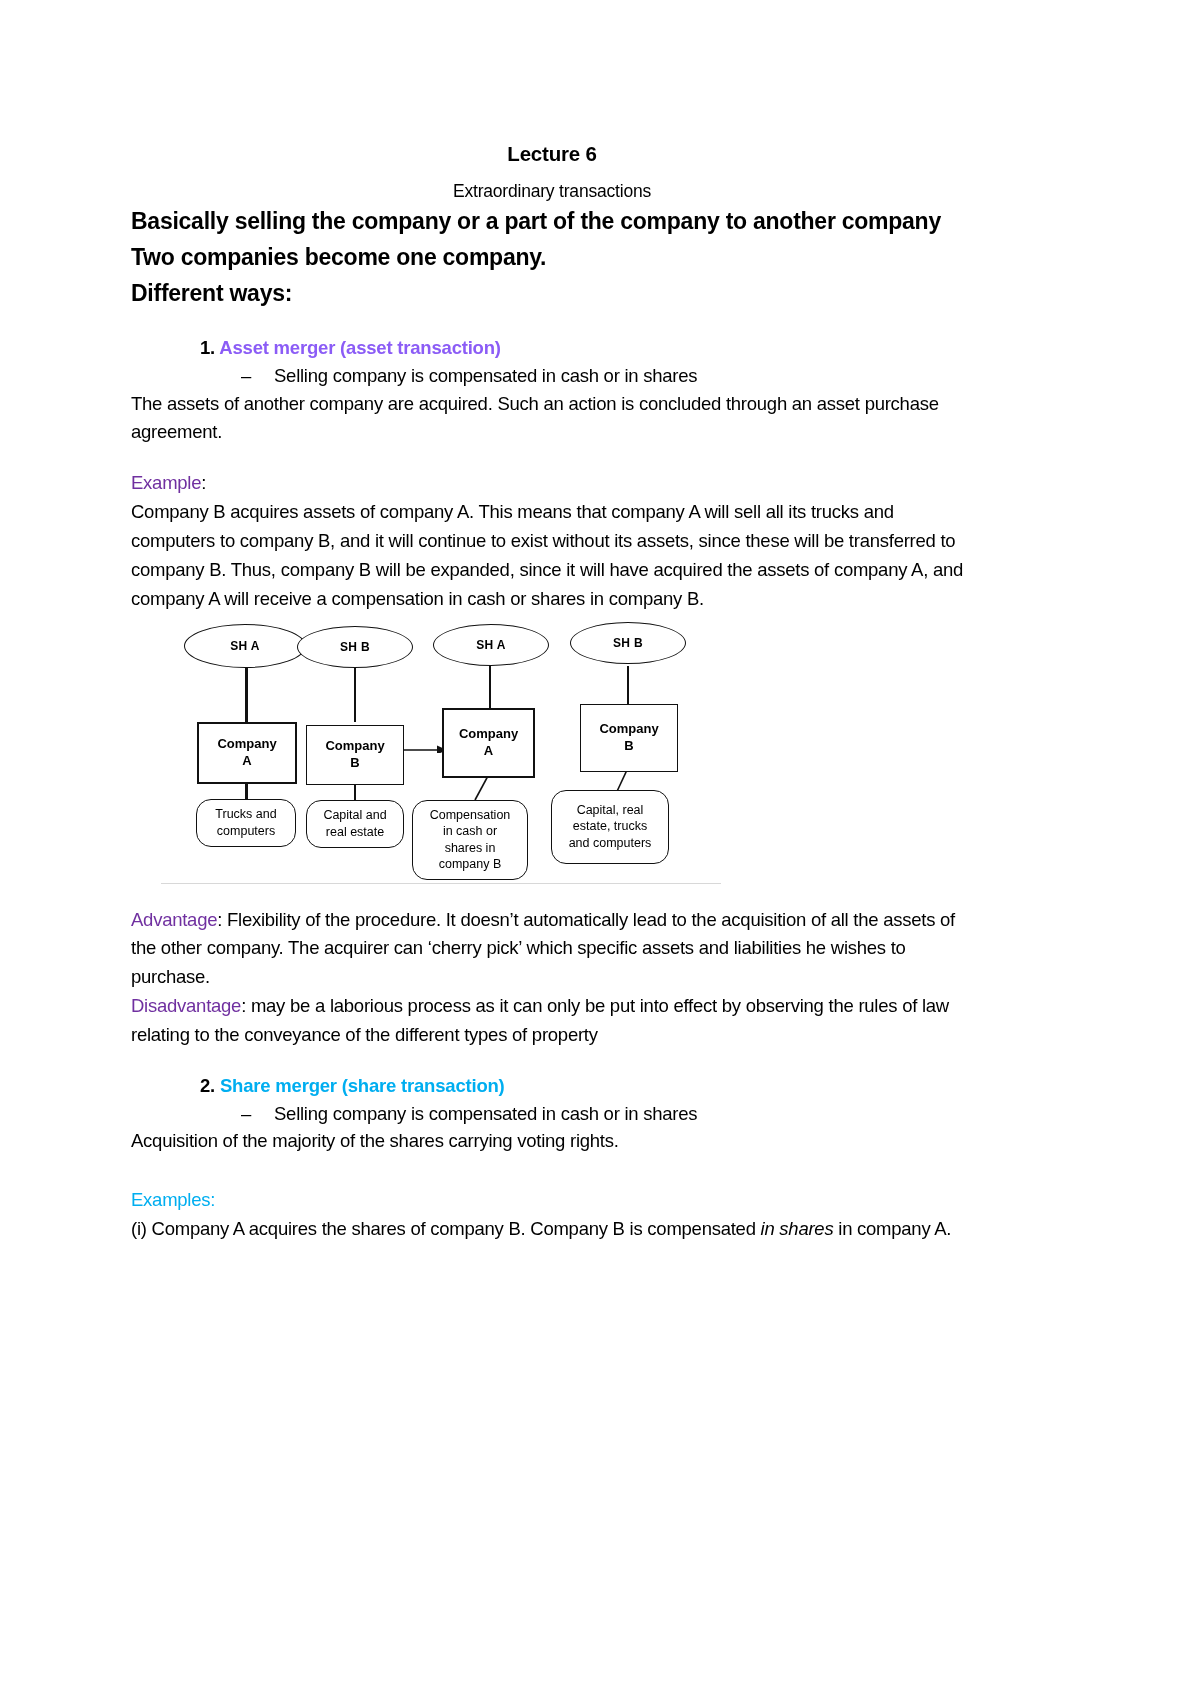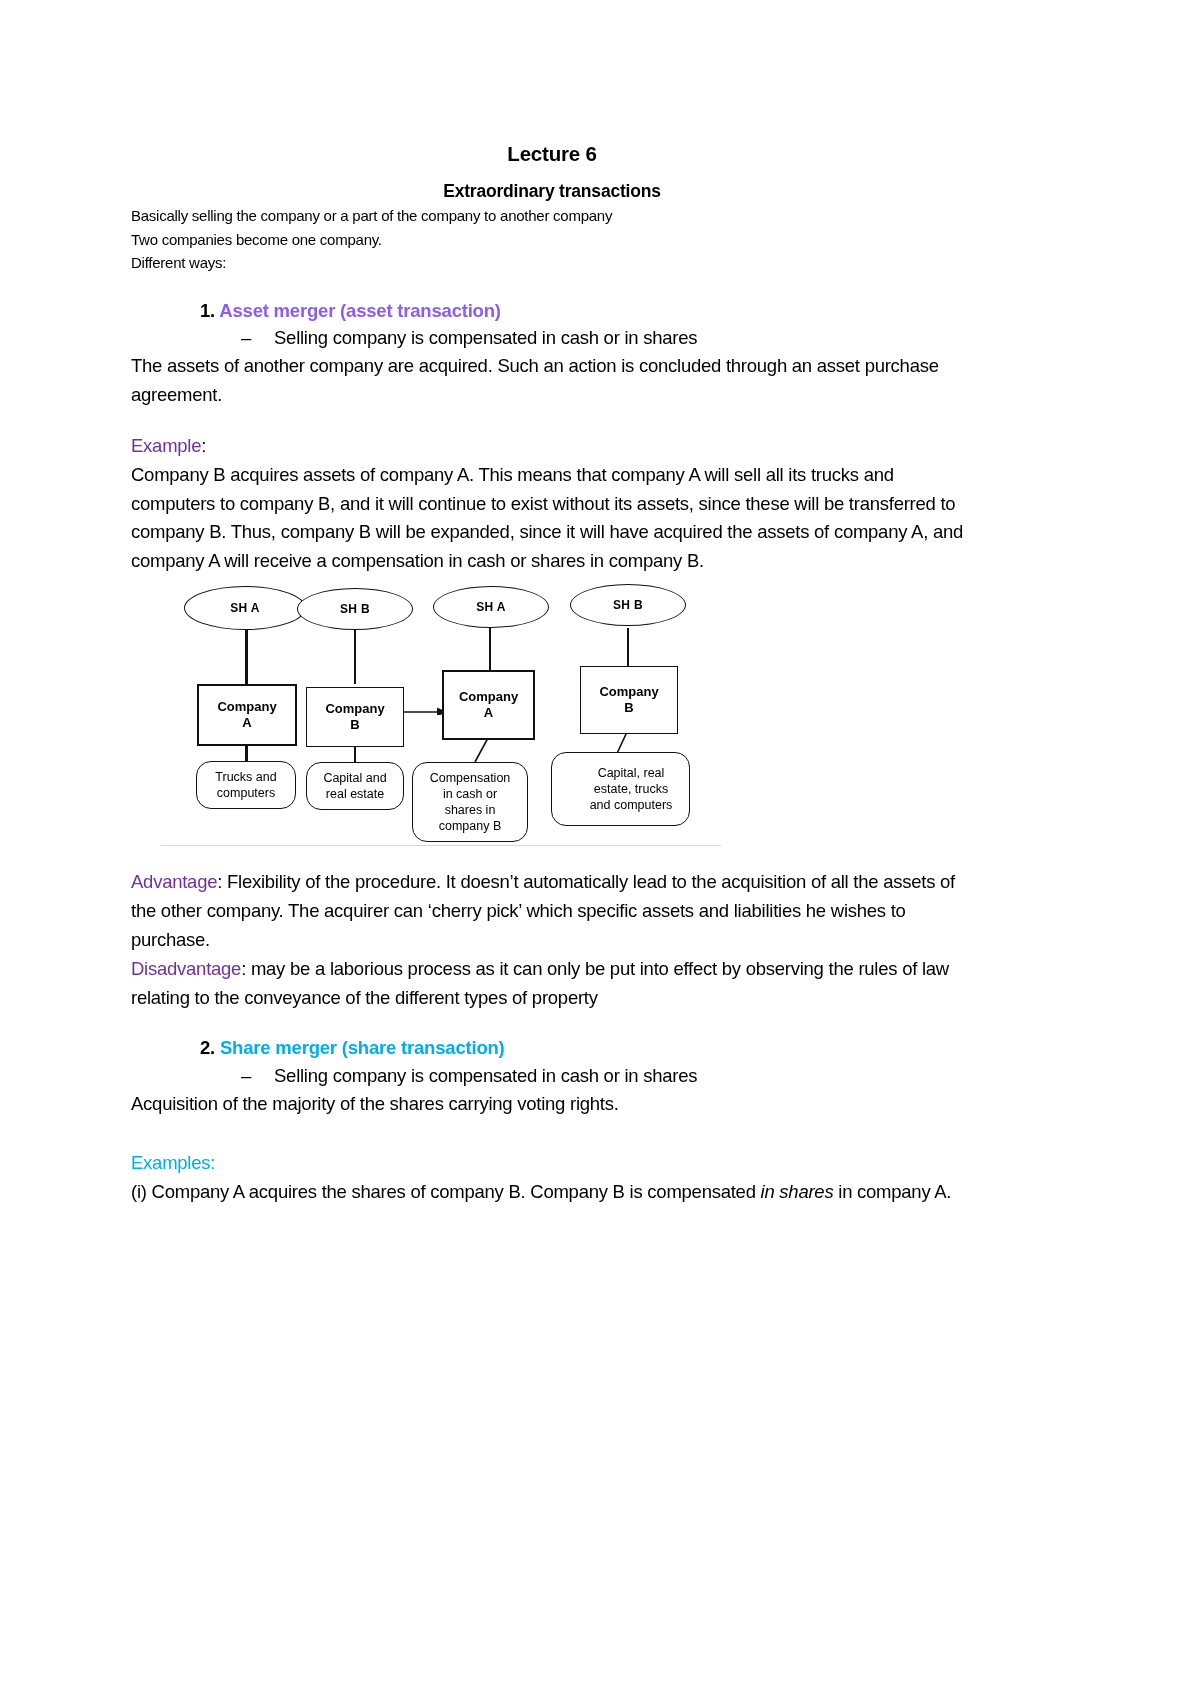--- a/index.html
+++ b/index.html
@@ -28,39 +28,40 @@
   .doc-title {
     text-align: center;
     font-weight: bold;
     font-size: 20.5px;
     letter-spacing: -0.2px;
     line-height: 1.32;
     margin: 12px;
   }
   .doc-subtitle {
     text-align: center;
-    font-weight: bold;
+    font-weight: normal;
     font-size: 17.5px;
     letter-spacing: -0.2px;
     line-height: 1.45;
     margin: 0;
   }
   .section-heading {
     font-weight: bold;
     font-size: 18.5px;
     text-decoration: underline;
     margin: 2px 0 0 89px;
     letter-spacing: -0.2px;
     display: block;
   }
   .body-line {
-    font-size: 15px;
+    font-size: 23px;
     line-height: 1.56;
     letter-spacing: -0.25px;
     margin: 0;
+    font-weight: bold;
   }
   .para {
     font-size: 18.5px;
     line-height: 1.56;
     letter-spacing: -0.25px;
     margin: 0;
     text-align: left;
   }
   .spacer-md { height: 22px; }
   .spacer-lg { height: 30px; }
@@ -220,21 +221,21 @@
 B</div>
 
       <div class="roundbox" style="left:35px; top:177px; width:98px; height:46px; white-space:pre-line;">Trucks and
 computers</div>
       <div class="roundbox" style="left:145px; top:178px; width:96px; height:46px; white-space:pre-line;">Capital and
 real estate</div>
       <div class="roundbox" style="left:251px; top:178px; width:114px; height:78px; white-space:pre-line;">Compensation
 in cash or
 shares in
 company B</div>
-      <div class="roundbox" style="left:390px; top:168px; width:116px; height:72px; white-space:pre-line;padding-left:21px;">Capital, real
+      <div class="roundbox" style="left:390px; top:168px; width:116px; height:72px; white-space:pre-line;">Capital, real
 estate, trucks
 and computers</div>
 
       <div class="rule"></div>
     </div>
 
     <div class="spacer-md"></div>
 
     <p class="para"><span class="kw-purple">Advantage</span><span>:</span><span> Flexibility of the procedure. It doesn’t automatically lead to the acquisition of all the assets of the other company. The acquirer can ‘cherry pick’ which specific assets and liabilities he wishes to purchase.</span></p>
 

